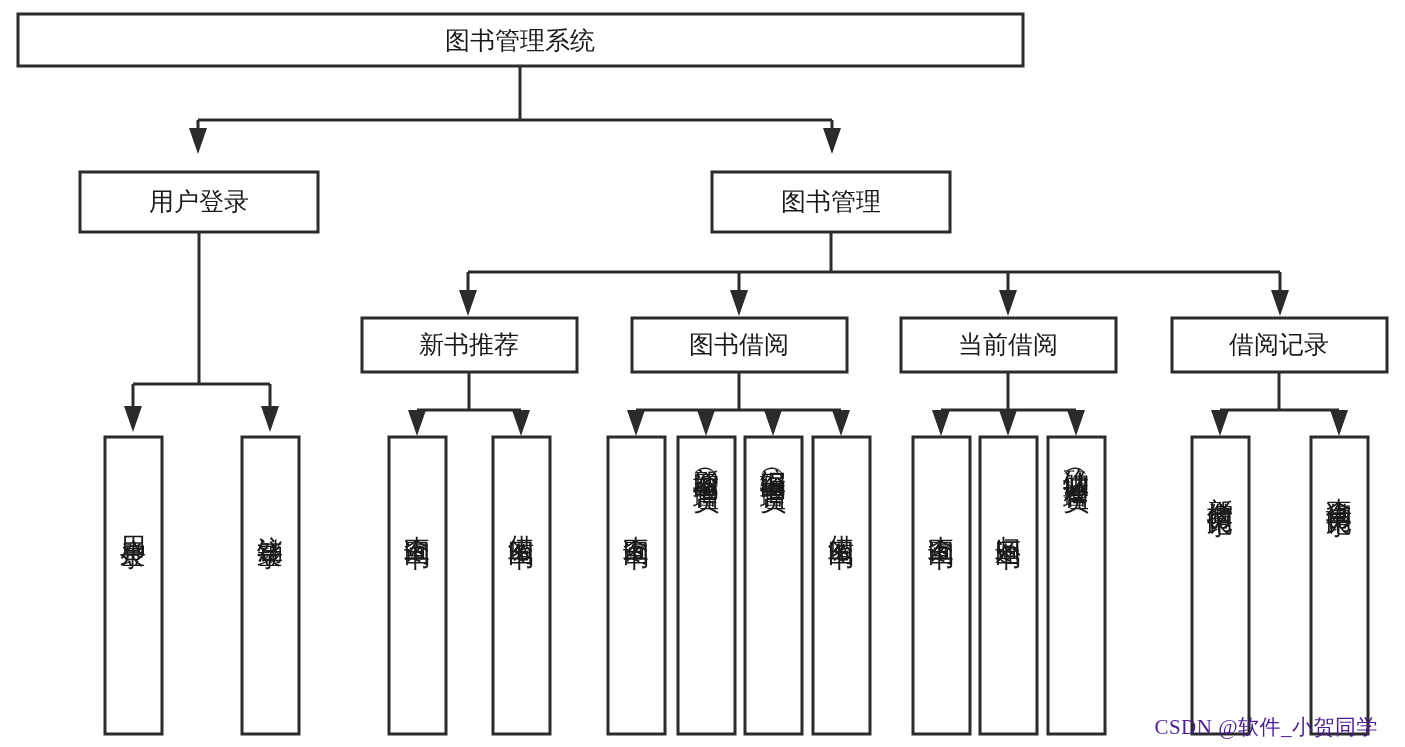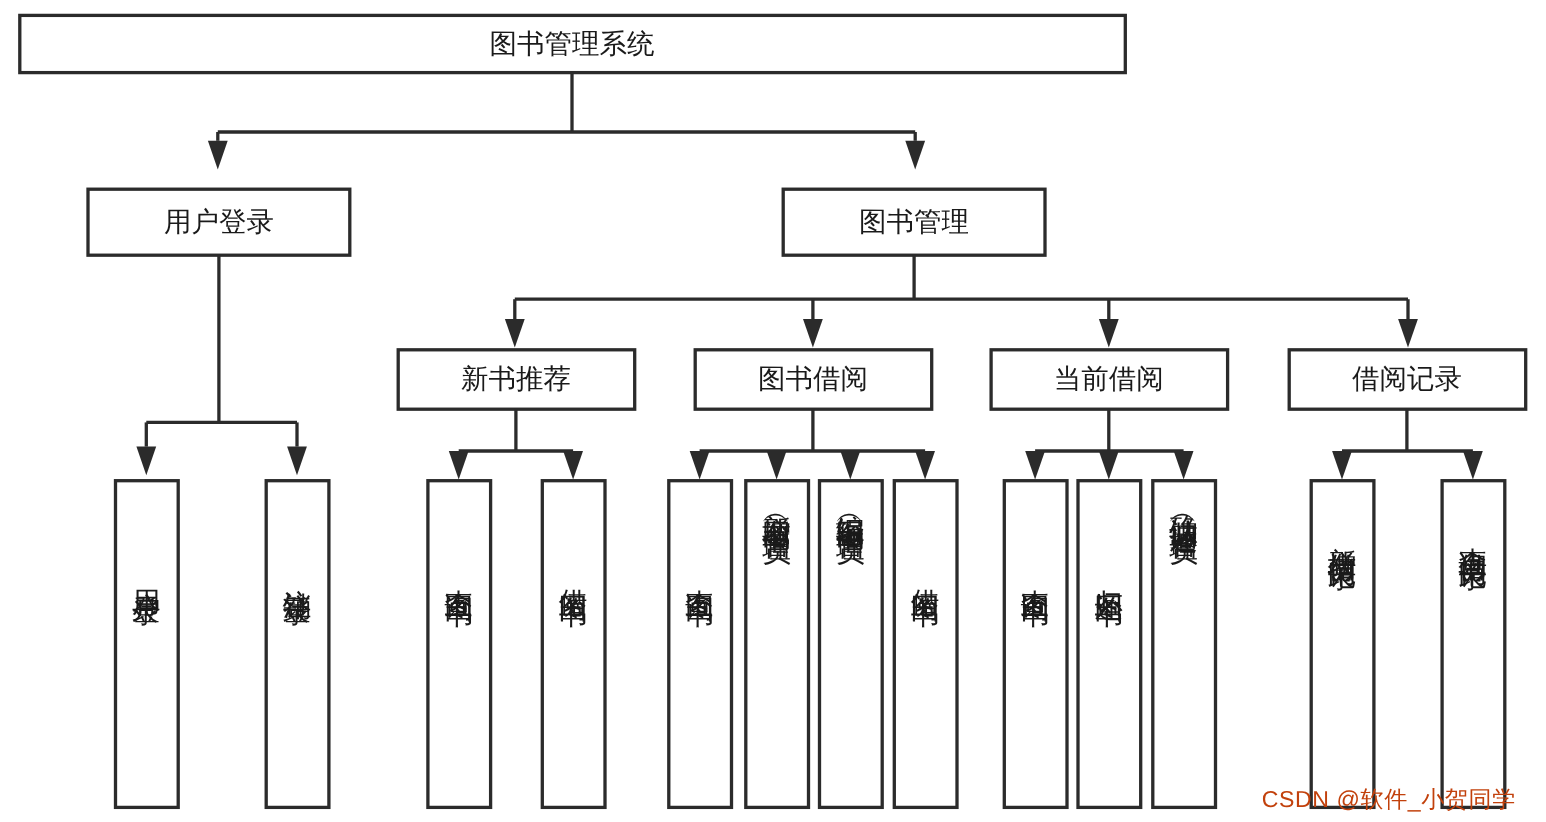--- a/index.html
+++ b/index.html
@@ -62,23 +62,23 @@
     font-size: 26px;
     line-height: 1;
     letter-spacing: 3px;
     color: #1a1a1a;
     white-space: nowrap;
   }
   .watermark {
     position: absolute;
     right: 10px;
     bottom: 6px;
-    font-family: Liberation Sans, sans-serif;
+    font-family: Liberation Serif, serif;
     font-size: 21px;
-    color: #c2410c;
+    color: #4c1d95;
     white-space: nowrap;
     letter-spacing: 0.5px;
   }
 </style>
 </head>
 <body>
 
 <div id="diagram-root">
 
   <svg class="flow" viewBox="0 0 1405 747" xmlns="http://www.w3.org/2000/svg">

